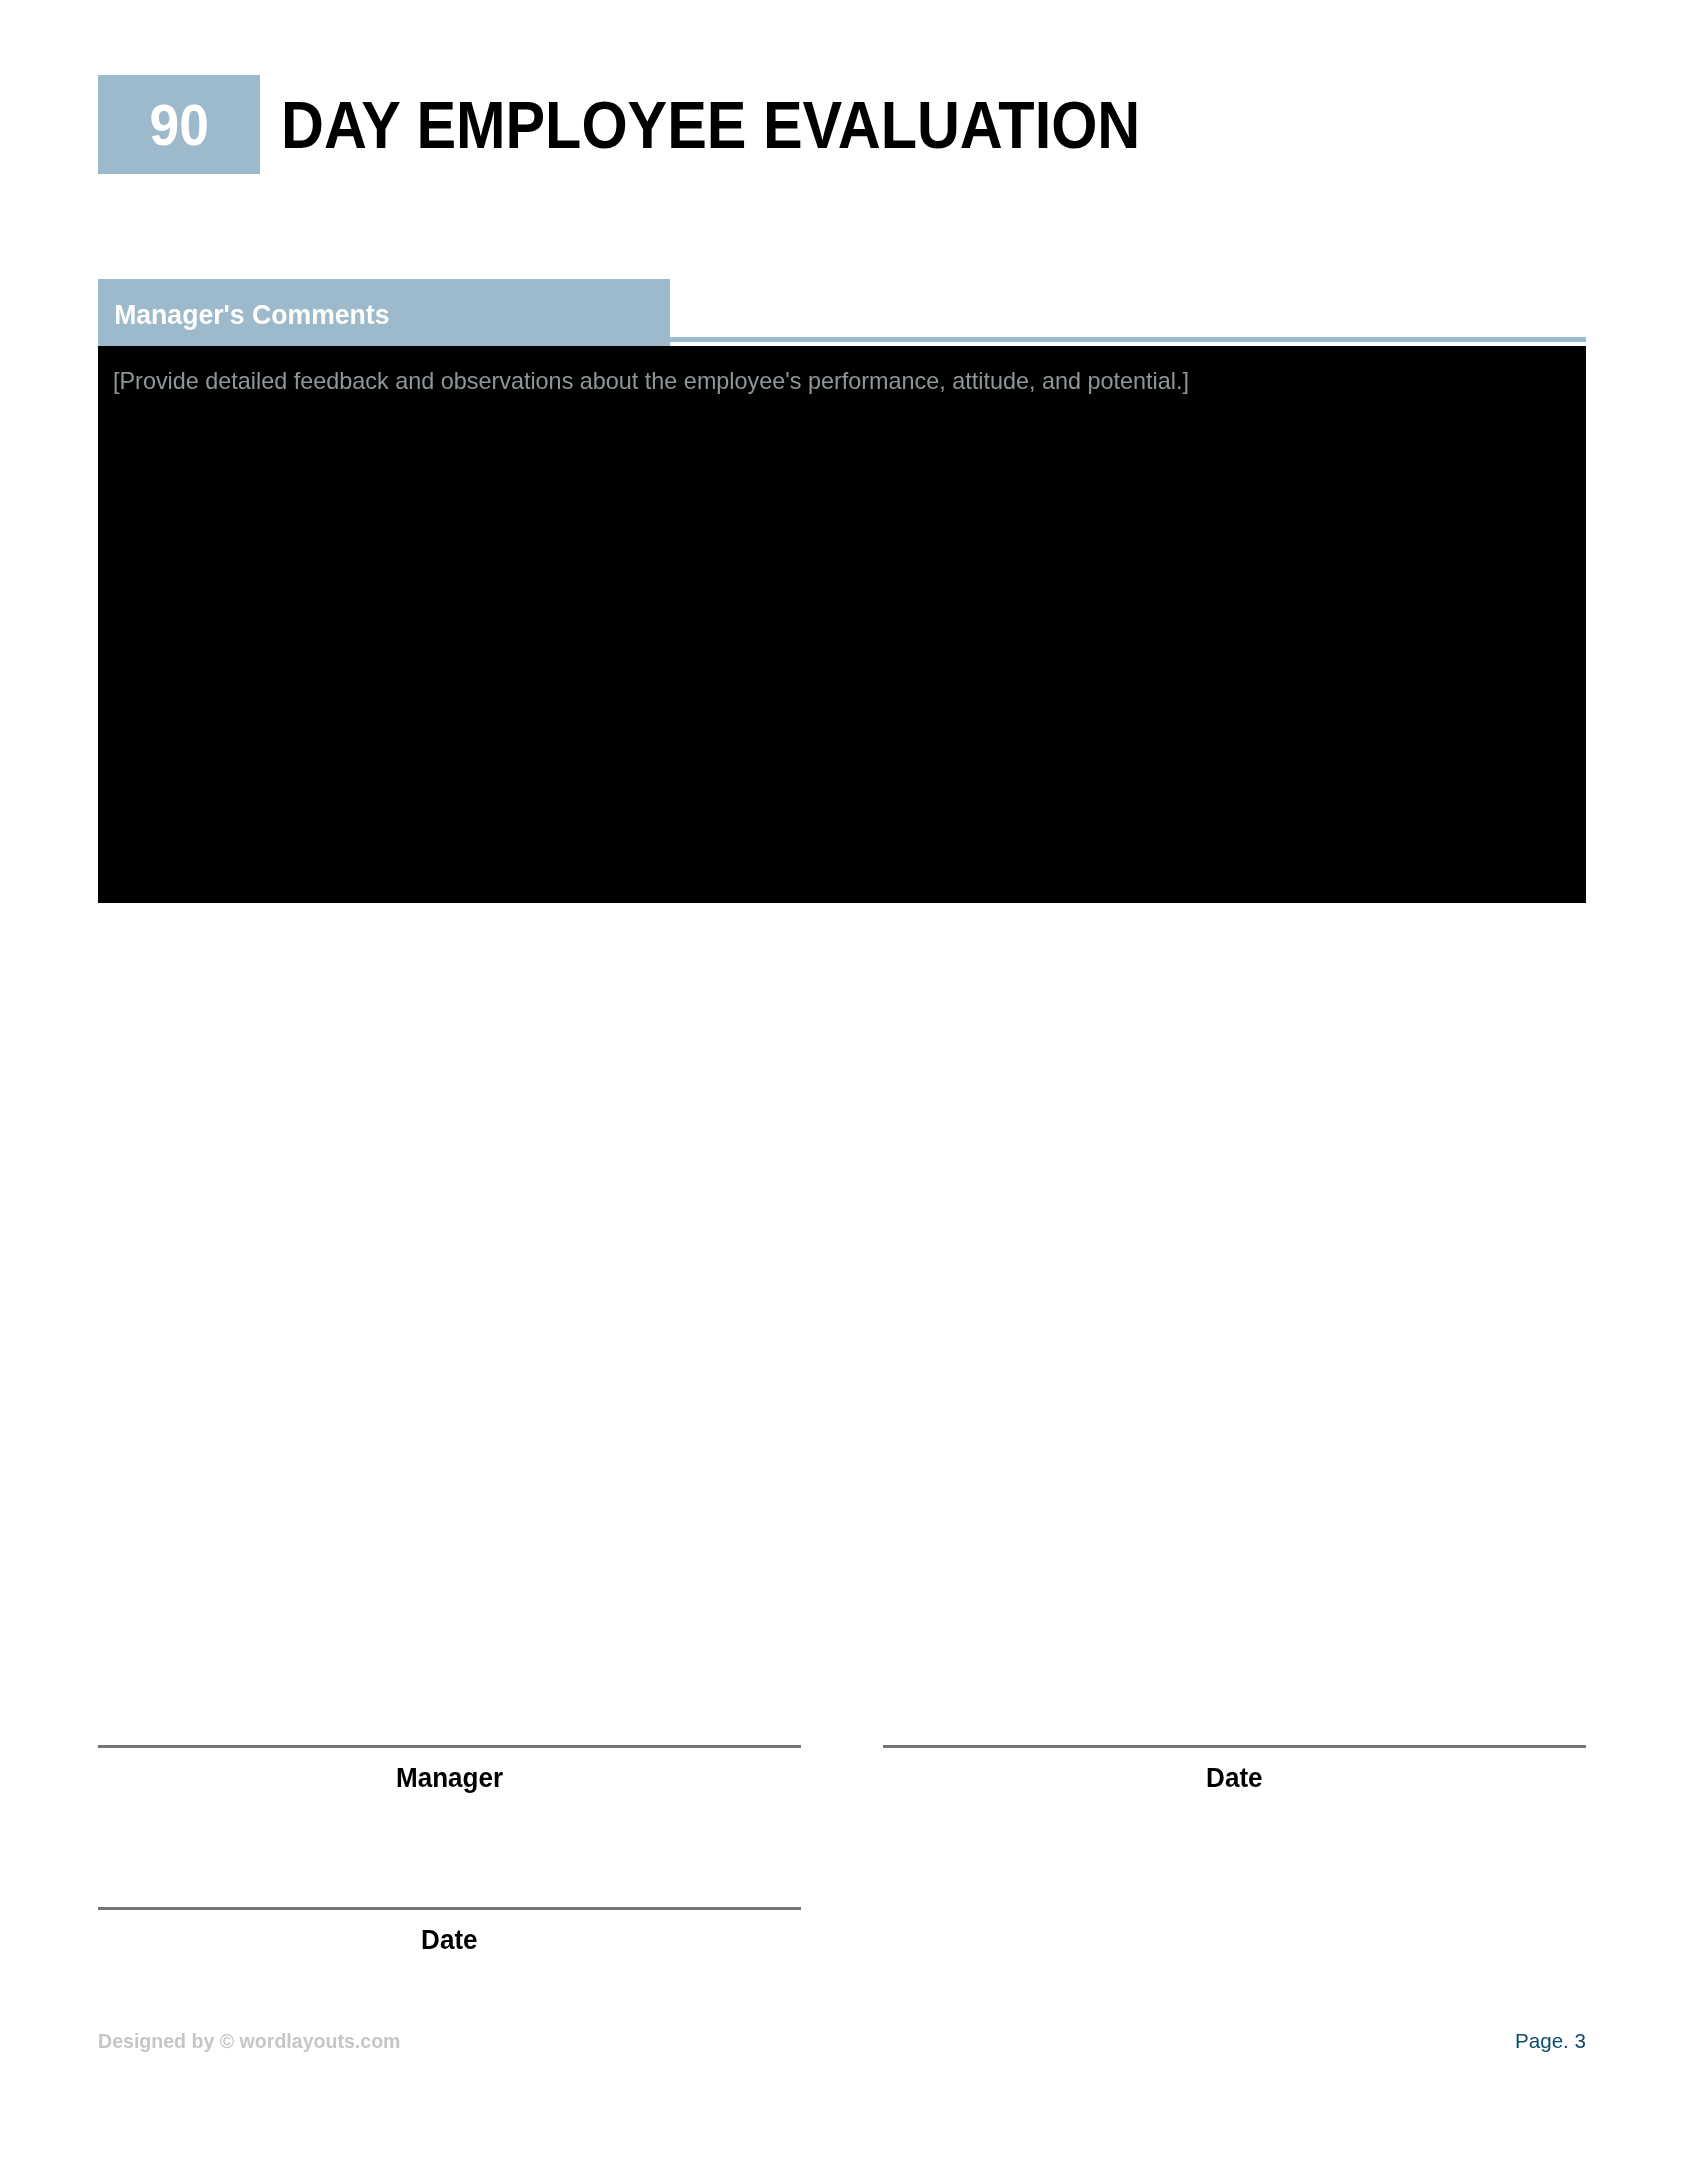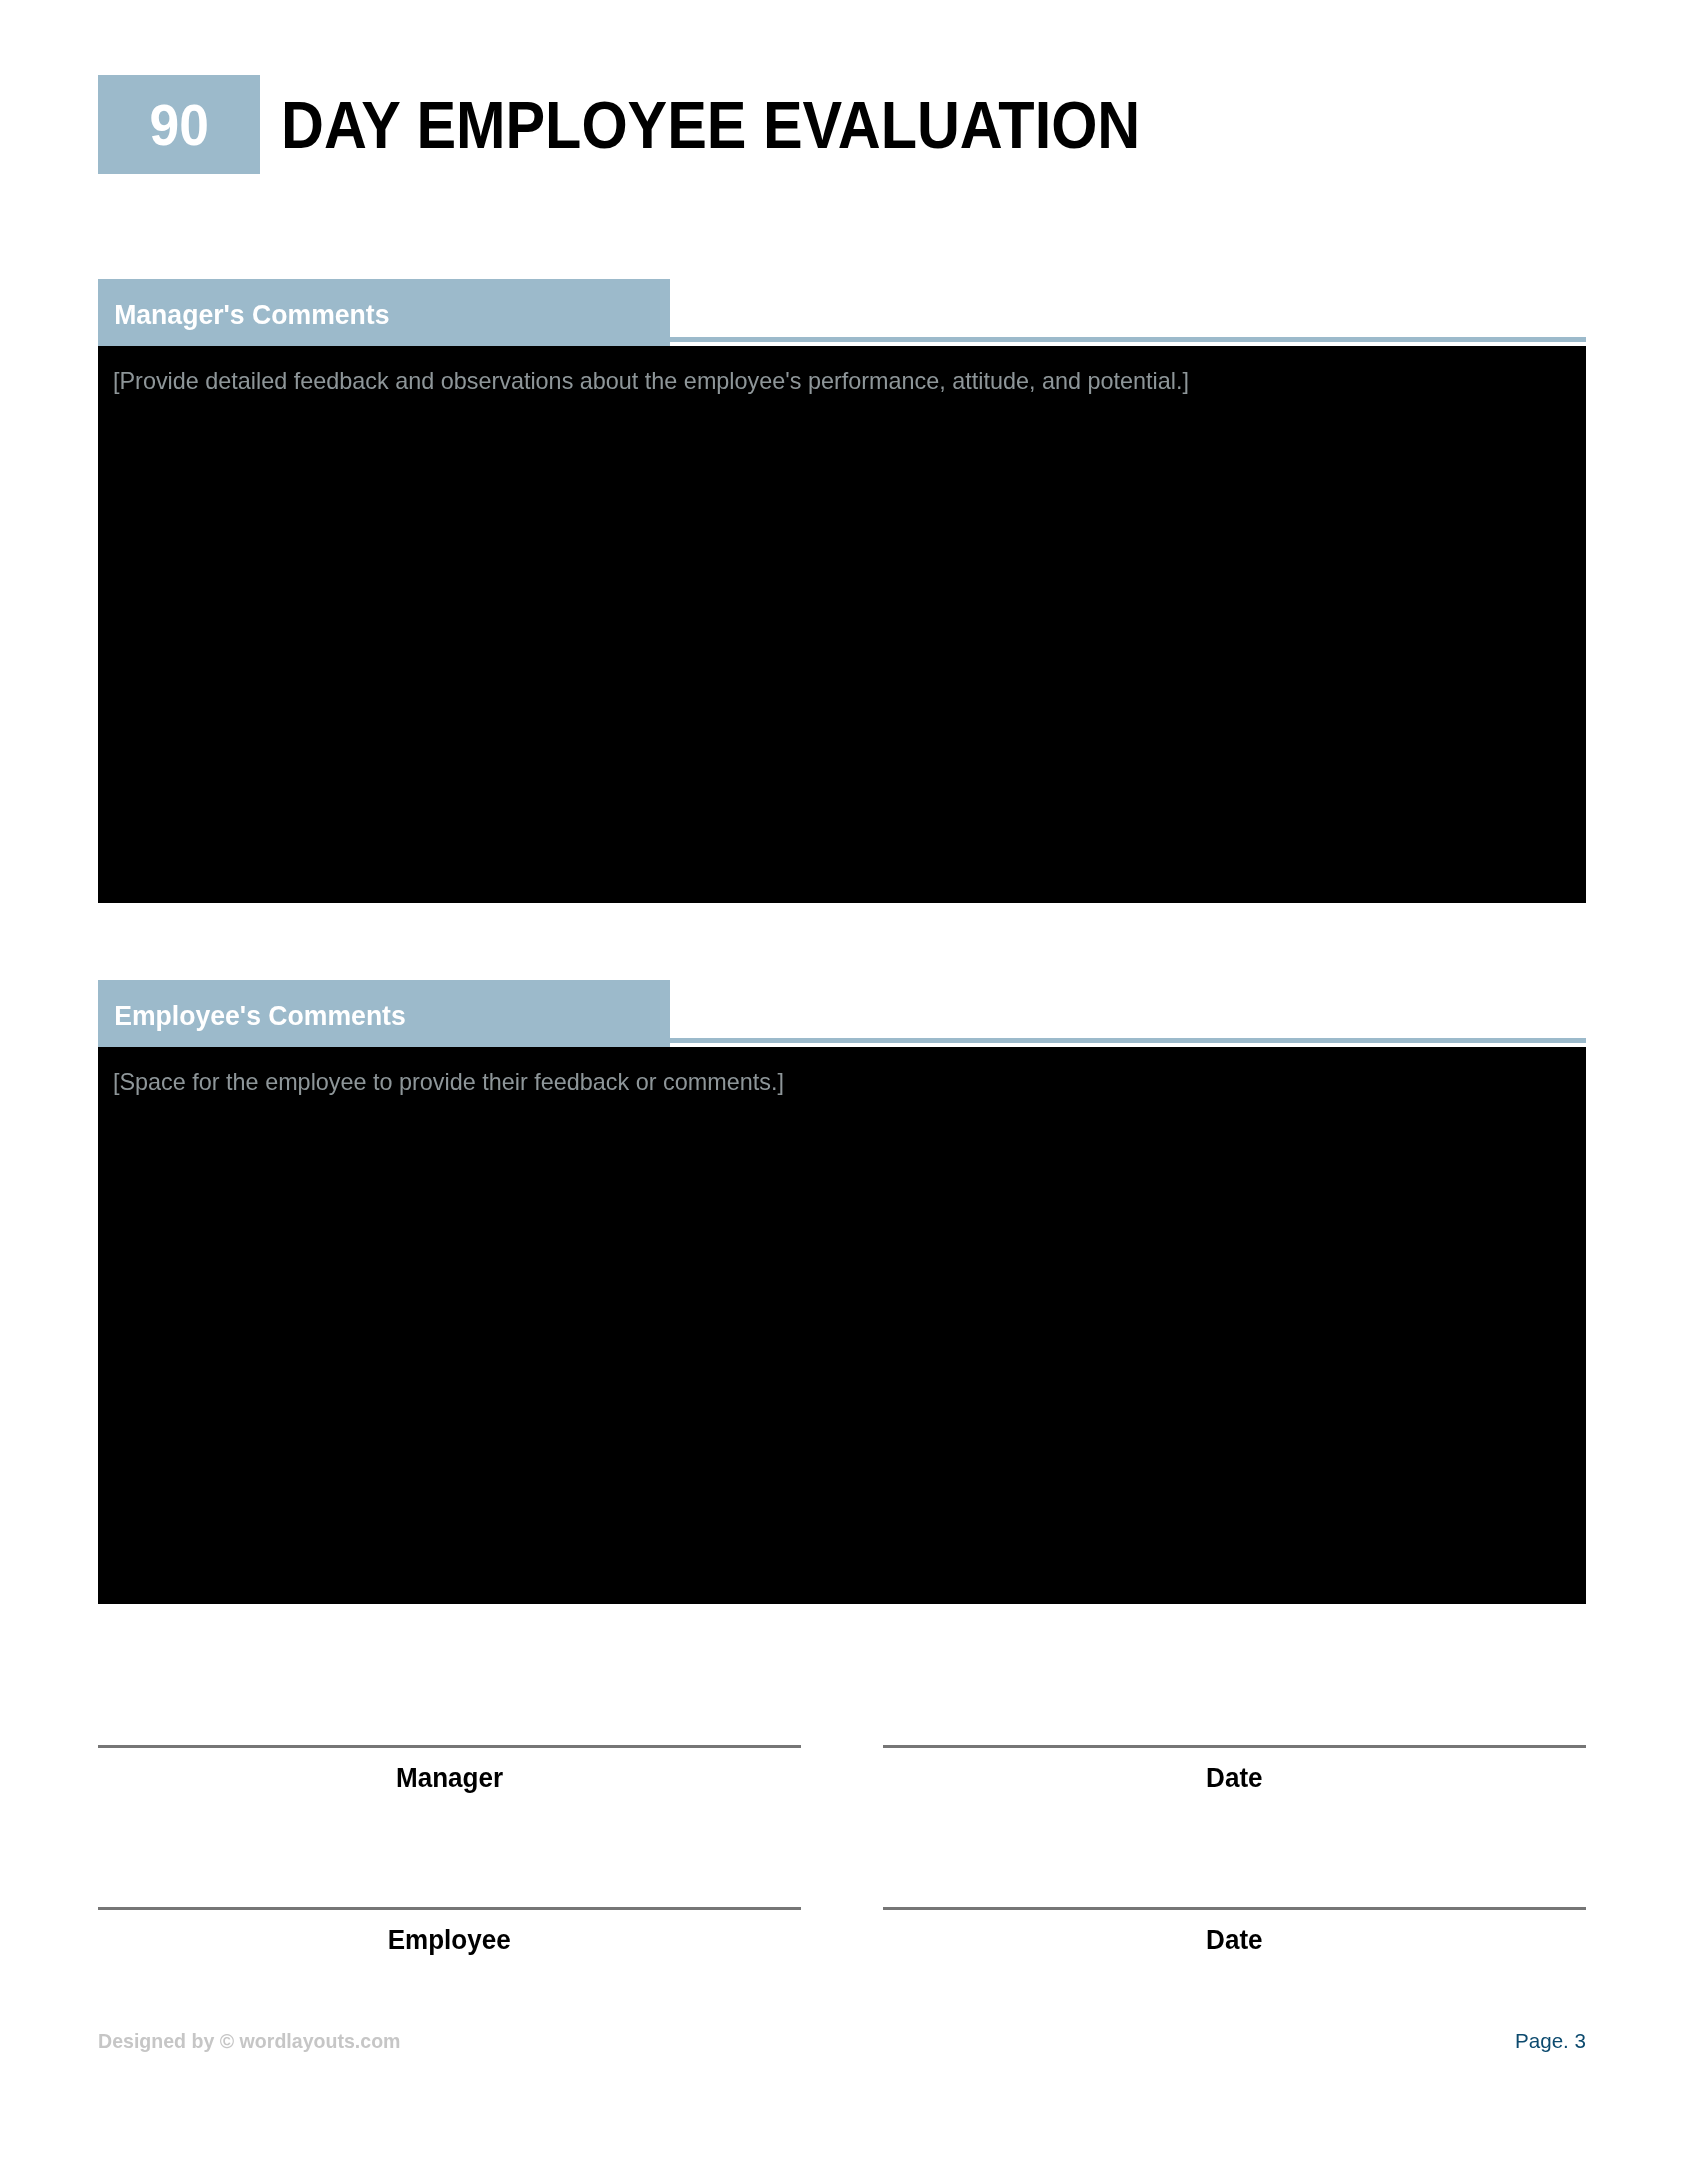--- a/index.html
+++ b/index.html
@@ -201,50 +201,35 @@
       <div class="section-header-bar">
         <span class="section-header-label">Manager's Comments</span>
       </div>
       <div class="section-rule"></div>
     </div>
     <div class="section-body">
       <div class="section-placeholder">[Provide detailed feedback and observations about the employee's performance, attitude, and potential.]</div>
     </div>
   </div>
 
-  <div class="section" style="top:980px;">
-    <div class="section-header">
-      <div class="section-header-bar">
-        <span class="section-header-label">Employee's Comments</span>
-      </div>
-      <div class="section-rule"></div>
-    </div>
-    <div class="section-body">
-      <div class="section-placeholder">[Space for the employee to provide their feedback or comments.]</div>
-    </div>
-  </div>
 
   <div class="sign-grid">
     <div class="sign-row">
       <div class="sign-cell">
         <div class="sign-line"></div>
         <div class="sign-label">Manager</div>
       </div>
       <div class="sign-cell">
         <div class="sign-line"></div>
         <div class="sign-label">Date</div>
       </div>
     </div>
     <div class="sign-row">
       <div class="sign-cell">
         <div class="sign-line"></div>
-        <div class="sign-label">Employee</div>
-      </div>
-      <div class="sign-cell">
-        <div class="sign-line"></div>
         <div class="sign-label">Date</div>
       </div>
     </div>
   </div>
 
   <div class="footer">
     <div class="footer-left">Designed by © wordlayouts.com</div>
     <div class="footer-right">Page. 3</div>
   </div>
 

